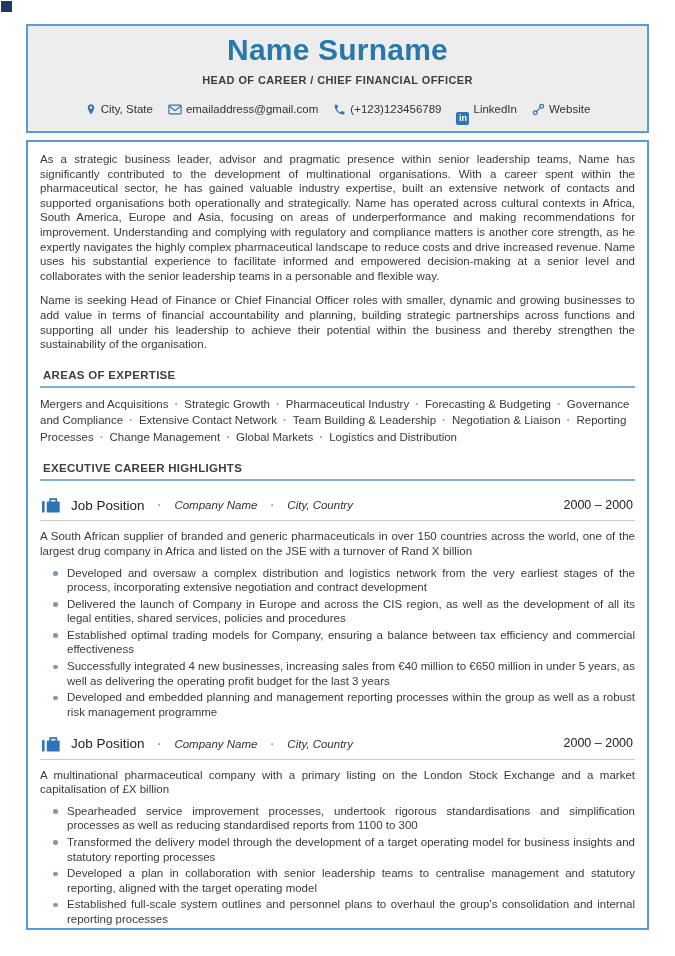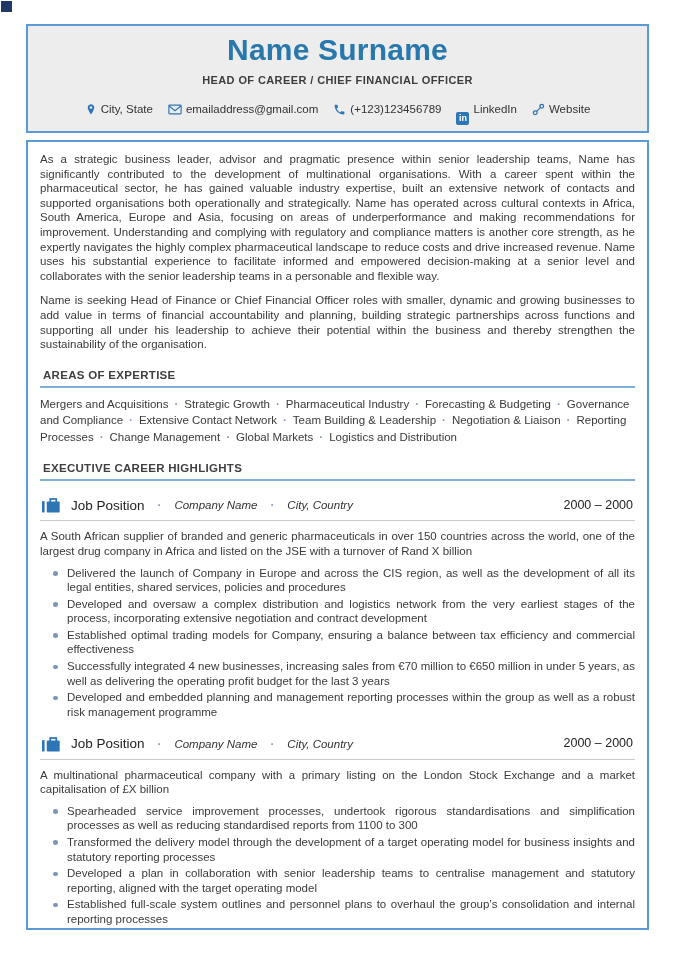--- a/index.html
+++ b/index.html
@@ -133,24 +133,24 @@
         </span>
         <span class="job-title">Job Position</span>
         <span class="dot-sep">·</span>
         <span class="job-meta">Company Name</span>
         <span class="dot-sep">·</span>
         <span class="job-meta">City, Country</span>
         <span class="job-dates">2000 – 2000</span>
       </div>
       <p class="job-desc">A South African supplier of branded and generic pharmaceuticals in over 150 countries across the world, one of the largest drug company in Africa and listed on the JSE with a turnover of Rand X billion</p>
       <ul class="job-bullets">
+          <li>Developed and oversaw a complex distribution and logistics network from the very earliest stages of the process, incorporating extensive negotiation and contract development</li>
           <li>Delivered the launch of Company in Europe and across the CIS region, as well as the development of all its legal entities, shared services, policies and procedures</li>
-          <li>Developed and oversaw a complex distribution and logistics network from the very earliest stages of the process, incorporating extensive negotiation and contract development</li>
           <li>Established optimal trading models for Company, ensuring a balance between tax efficiency and commercial effectiveness</li>
-          <li>Successfully integrated 4 new businesses, increasing sales from €70 million to €650 million in under 5 years, as well as delivering the operating profit budget for the last 3 years</li>
+          <li>Successfully integrated 4 new businesses, increasing sales from €40 million to €650 million in under 5 years, as well as delivering the operating profit budget for the last 3 years</li>
           <li>Developed and embedded planning and management reporting processes within the group as well as a robust risk management programme</li>
         </ul>
     </section>
 
     <section class="job">
       <div class="job-header">
         <span class="briefcase">
           <svg width="19" height="15" viewBox="0 0 22 17" aria-hidden="true">
               <rect x="0" y="3.5" width="3" height="13" fill="currentColor"></rect>
               <rect x="9.5" y="1" width="7" height="5" fill="none" stroke="currentColor" stroke-width="2"></rect>

